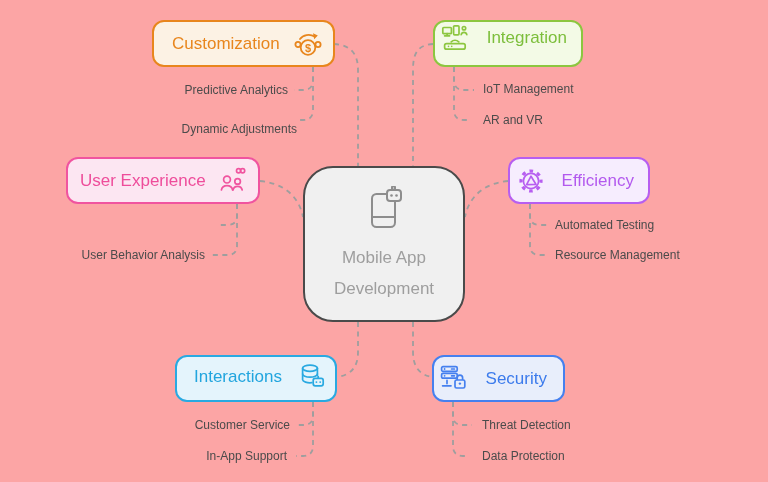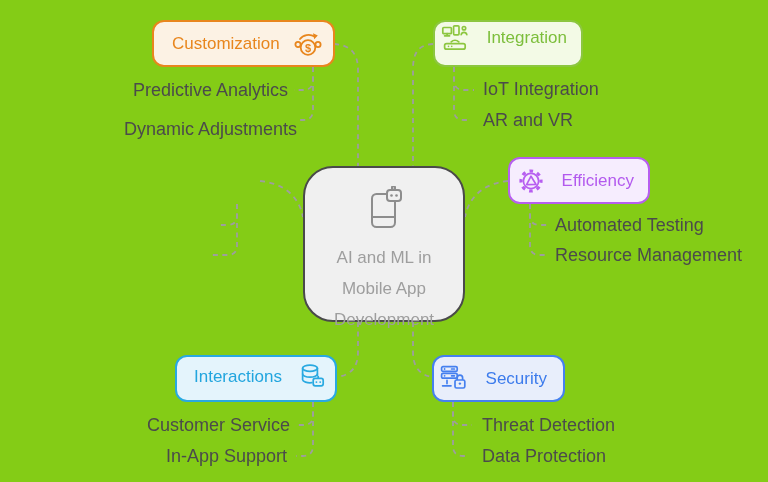--- a/index.html
+++ b/index.html
@@ -1,18 +1,18 @@
 <!DOCTYPE html>
 <html><head>
 <meta charset="utf-8">
 <style>
   html,body { margin:0; padding:0; background:#ffffff; }
   .stage {
     position:relative; width:768px; height:482px; overflow:hidden;
-    background:#84cc16;
+    background:#fca5a5;
     font-family:"Liberation Sans", sans-serif;
   }
   .wires { position:absolute; left:0; top:0; width:768px; height:482px; }
   .wires path { fill:none; stroke:#9e9e9e; stroke-width:1.8; stroke-dasharray:5 4.5; }
 
   .node {
     position:absolute; box-sizing:border-box; height:47px;
     display:flex; align-items:center; justify-content:space-between;
     border:2px solid var(--c); background:var(--bg); color:var(--tc);
     border-radius:12px; font-size:17px; white-space:nowrap;
@@ -28,21 +28,21 @@
   .b5 { --c:#4580ef; --tc:#3c7bec; --bg:#e8eefb; }
 
   .n-custom { left:152px; top:20px;  width:183px; padding:0 10px 0 18px; }
   .n-integr { left:433px; top:20px;  width:150px; padding:0 14px 12px 6px; }
   .n-ux     { left:66px;  top:157px; width:194px; padding:0 10px 0 12px; }
   .n-eff    { left:508px; top:157px; width:142px; padding:0 14px 0 6px; }
   .n-inter  { left:175px; top:355px; width:162px; padding:0 7px 4px 17px; }
   .n-sec    { left:432px; top:355px; width:133px; padding:0 16px 0 5px; }
 
   .leaf {
-    position:absolute; font-size:18px; line-height:19px; color:#4b4b4b;
+    position:absolute; font-size:12px; line-height:19px; color:#4b4b4b;
     white-space:nowrap;
   }
 
   .center-node {
     position:absolute; left:303px; top:166px; width:162px; height:156px;
     box-sizing:border-box; border:2px solid #4a4a4a; background:#f0f0f0;
     border-radius:30px; display:flex; flex-direction:column; align-items:center;
     padding-top:18px;
   }
   .center-node .icon { color:#8d8d8d; }
@@ -104,23 +104,37 @@
         <circle cx="23" cy="5.2" r="1.7"></circle>
         <path d="M20.2,11.6 a2.9,2.9 0 0 1 5.6,0"></path>
         <path d="M10.2,18.9 a5.6,5.6 0 0 1 7.6,0"></path>
         <rect x="3.6" y="20.6" width="20.6" height="5.6" rx="2"></rect>
         <circle cx="7.5" cy="23.4" r="0.8" fill="currentColor" stroke="none"></circle>
         <circle cx="10.7" cy="23.4" r="0.8" fill="currentColor" stroke="none"></circle>
       </svg>
     </span>
     <span class="nlabel">Integration</span>
   </div>
-  <div class="leaf" style="left:483px; top:80px">IoT Integration</div>
+  <div class="leaf" style="left:483px; top:80px">IoT Management</div>
   <div class="leaf" style="left:483px; top:111px">AR and VR</div>
 
+  <div class="node b2 n-ux">
+    <span class="nlabel">User Experience</span>
+    <span class="icon">
+      <svg viewBox="0 0 30 30" width="30" height="30" fill="none" stroke="currentColor" stroke-width="1.7" stroke-linecap="round">
+        <circle cx="20.6" cy="4.8" r="2.1"></circle>
+        <circle cx="24.6" cy="4.8" r="2.1"></circle>
+        <circle cx="9" cy="13.6" r="3.4"></circle>
+        <path d="M3.4,24 a5.7,5.4 0 0 1 11.2,0"></path>
+        <circle cx="19.6" cy="15.4" r="2.8"></circle>
+        <path d="M15,24 a4.7,4.5 0 0 1 9.2,0"></path>
+      </svg>
+    </span>
+  </div>
+  <div class="leaf" style="right:563px; top:246px">User Behavior Analysis</div>
 
   <div class="node b3 n-eff">
     <span class="icon">
       <svg viewBox="0 0 30 30" width="30" height="30" fill="none" stroke="currentColor">
         <circle cx="15" cy="15" r="10" stroke-width="3.2" stroke-dasharray="3.6 4.25" stroke-dashoffset="1.8"></circle>
         <circle cx="15" cy="15" r="7.6" fill="#f6edfe" stroke-width="1.7"></circle>
         <path d="M15,10.2 L20,18.4 L10.6,18.6 Z" stroke-width="1.7" stroke-linejoin="round"></path>
       </svg>
     </span>
     <span class="nlabel">Efficiency</span>
@@ -170,19 +184,18 @@
       <svg viewBox="0 0 46 46" width="46" height="46" fill="none" stroke="currentColor" stroke-width="2" stroke-linecap="round">
         <rect x="11" y="8" width="23" height="33" rx="4.5"></rect>
         <path d="M11,31 H34"></path>
         <rect x="31" y="0.5" width="3" height="3" rx="0.8"></rect>
         <rect x="26" y="4" width="14" height="11" rx="3" fill="#f0f0f0"></rect>
         <circle cx="30.5" cy="9.5" r="1.3" fill="currentColor" stroke="none"></circle>
         <circle cx="35.5" cy="9.5" r="1.3" fill="currentColor" stroke="none"></circle>
       </svg>
     </span>
     <div class="ctext">
-      <div>AI and ML in</div>
       <div>Mobile App</div>
       <div>Development</div>
     </div>
   </div>
 
 </div>
 
 </body></html>

